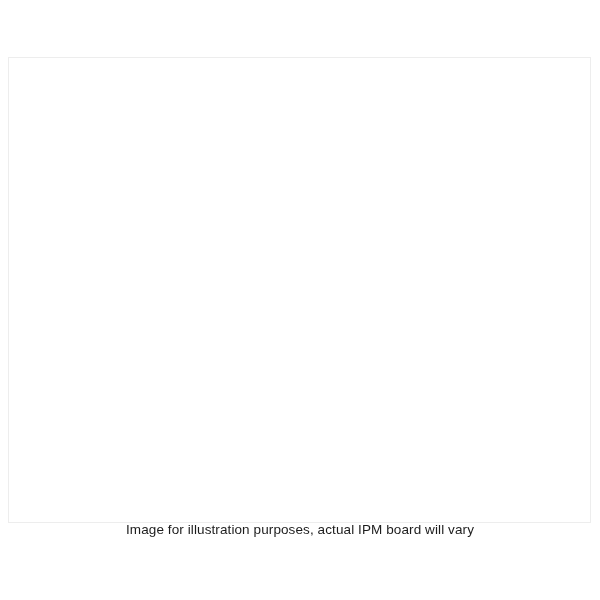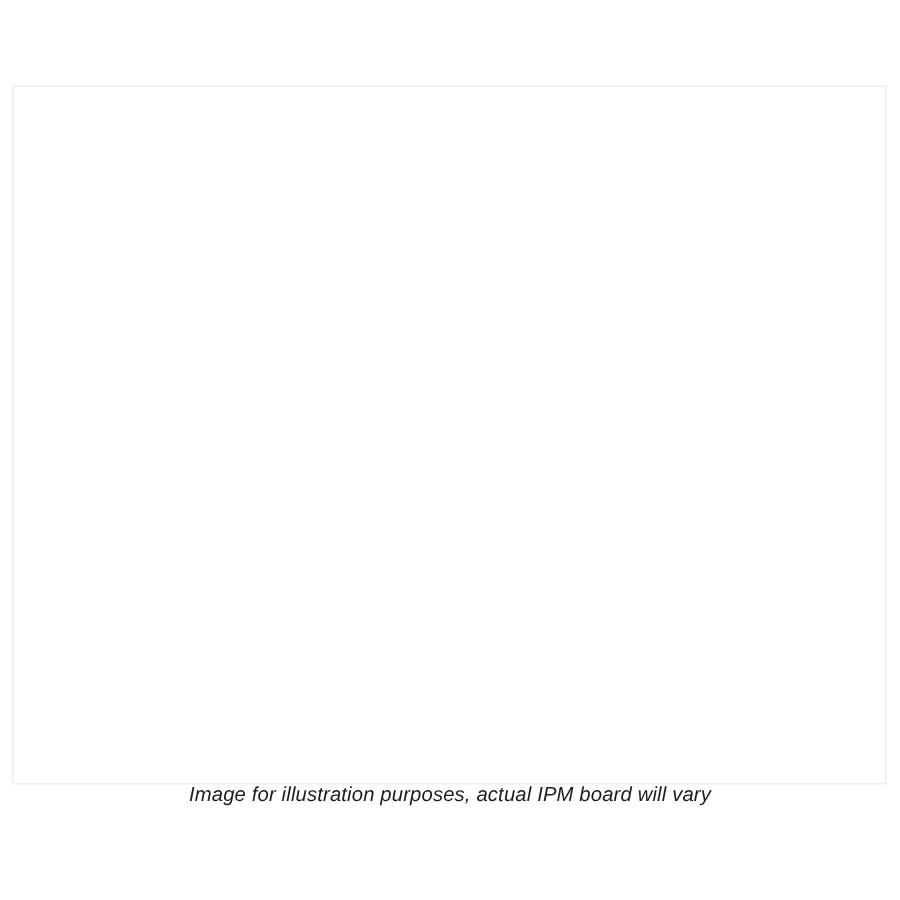--- a/index.html
+++ b/index.html
@@ -1,18 +1,18 @@
 <!DOCTYPE html>
 <html><head>
 <meta charset="utf-8">
 <title>IPM Board Product Image</title>
 <style>
   html,body{margin:0;padding:0;background:#ffffff;}
   body{width:600px;height:600px;overflow:hidden;font-family:"Liberation Sans",sans-serif;}
-  .stage{position:relative;width:516px;height:600px;background:#ffffff;font-style:italic;}
+  .stage{position:relative;width:516px;height:600px;background:#ffffff;}
   .frame{position:absolute;left:8px;top:57px;width:583px;height:466px;border:1px solid #ededed;box-sizing:border-box;background:#fff;}
   .photo{position:absolute;left:0;top:0;width:600px;height:600px;overflow:hidden;}
   .caption{position:absolute;left:0;top:522px;width:600px;text-align:center;font-size:13.5px;color:#1c1c1c;letter-spacing:.1px;}
   svg{display:block;}
 </style>
 </head>
 <body>
 
 <div class="stage">
 

